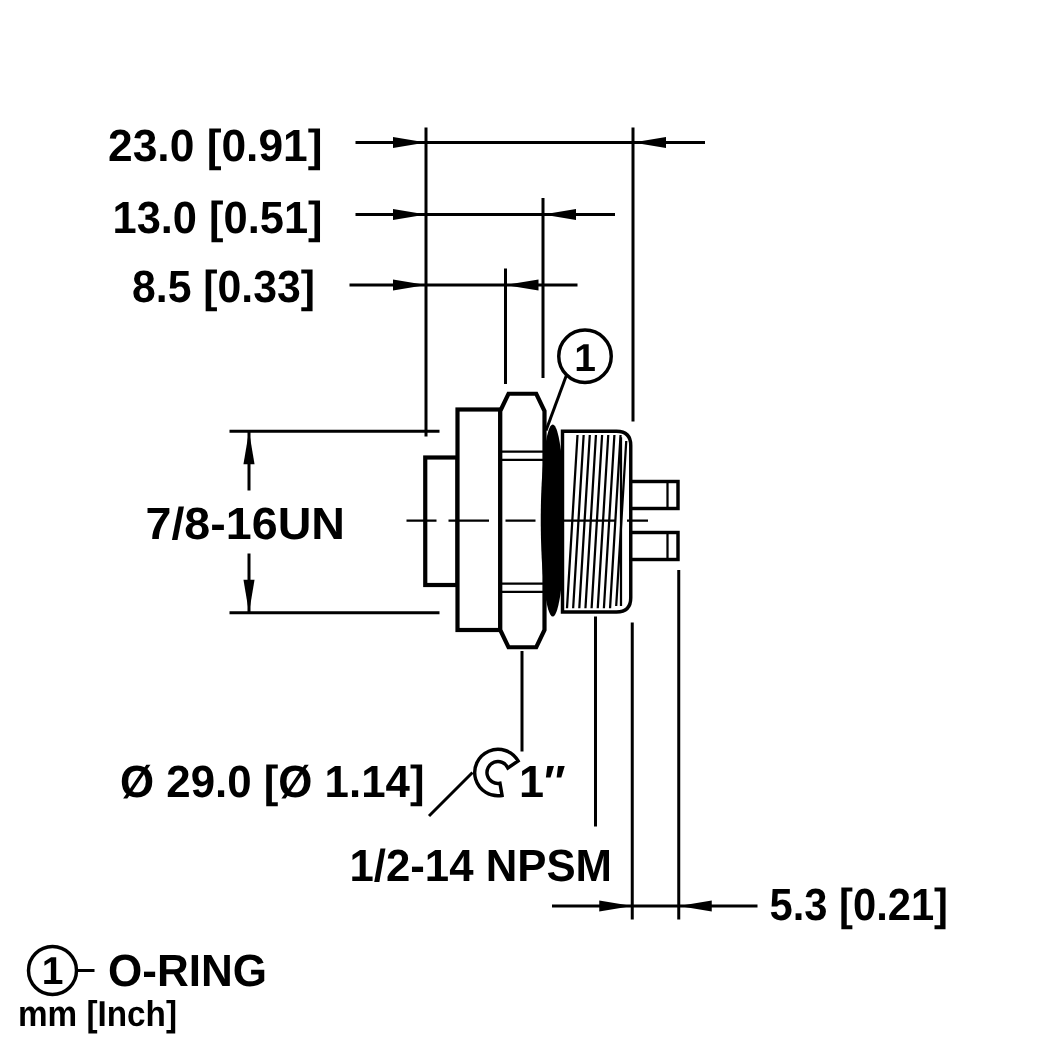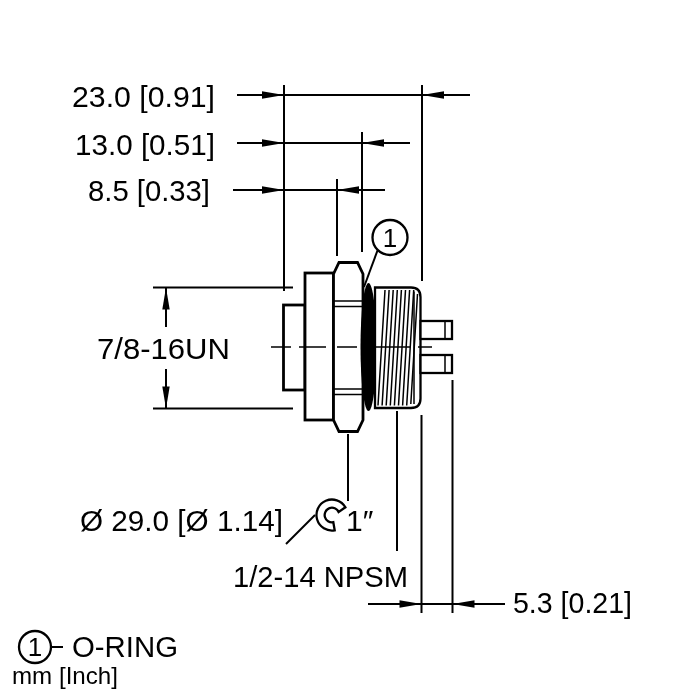--- a/index.html
+++ b/index.html
@@ -3,20 +3,21 @@
 <meta charset="utf-8">
 <style>
   html, body { margin: 0; padding: 0; background: #fff; }
   #canvas {
     position: relative;
     width: 700px;
     height: 698px;
     background: #ffffff;
     font-family: "Liberation Sans", "DejaVu Sans", sans-serif;
     overflow: hidden;
+    font-weight: bold;
   }
   #drawing { position: absolute; left: 0; top: 0; }
   text {
     fill: #000;
     font-family: "Liberation Sans", "DejaVu Sans", sans-serif;
   }
   .lbl   { font-size: 30px; }
   .lbl-s { font-size: 24px; }
   .num   { font-size: 26px; }
   .thin   { stroke: #000; stroke-width: 2;   fill: none; }

